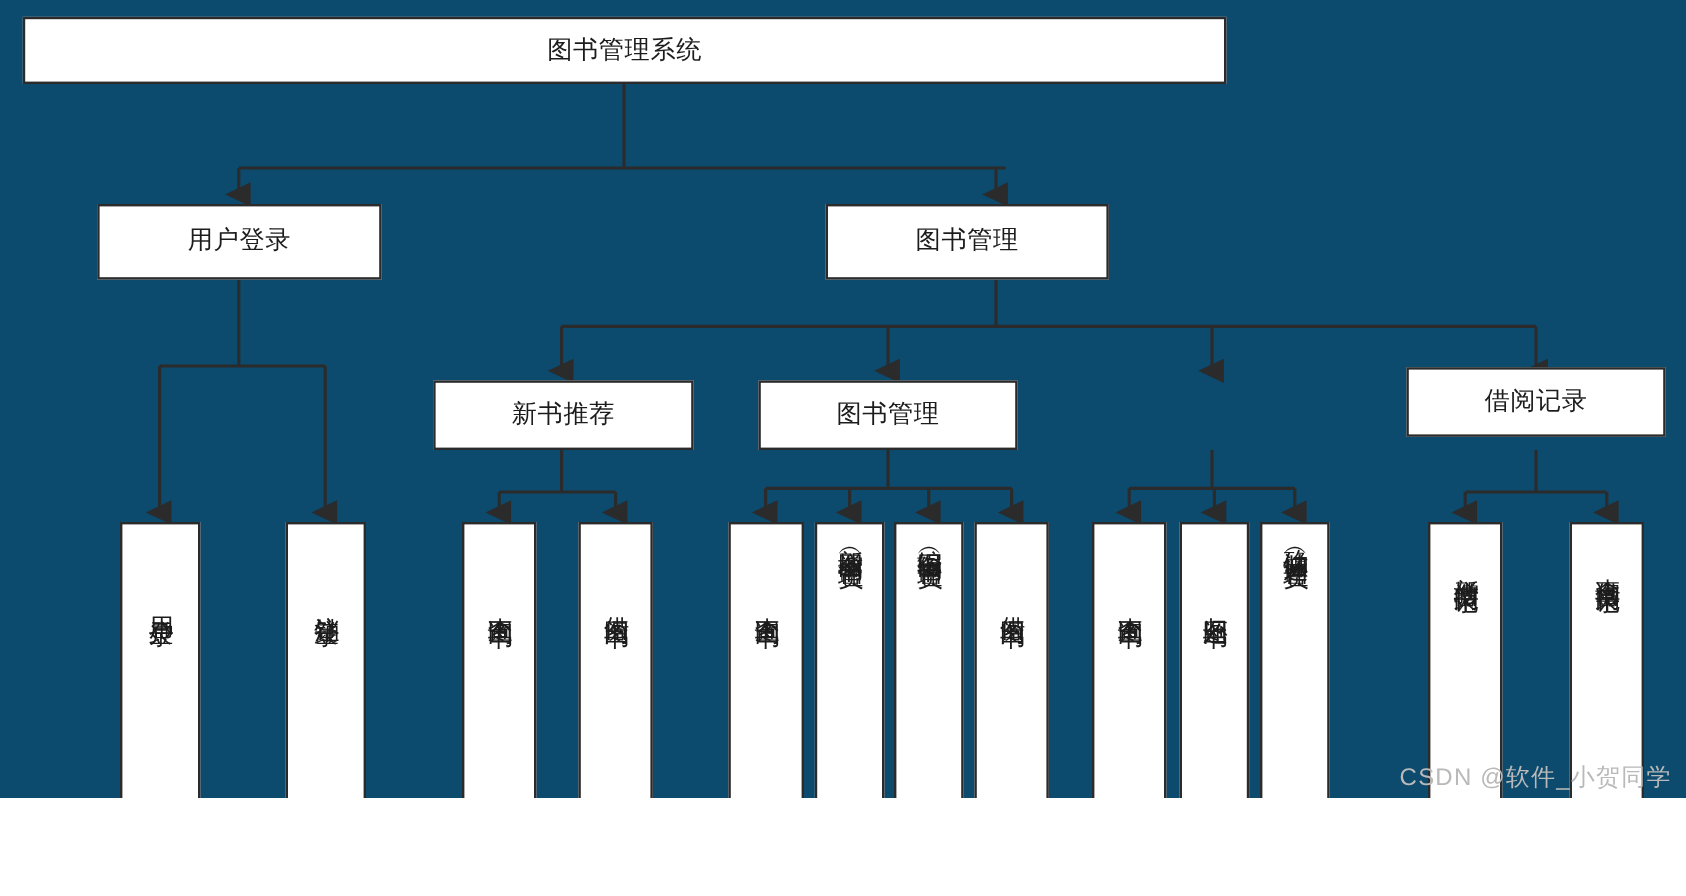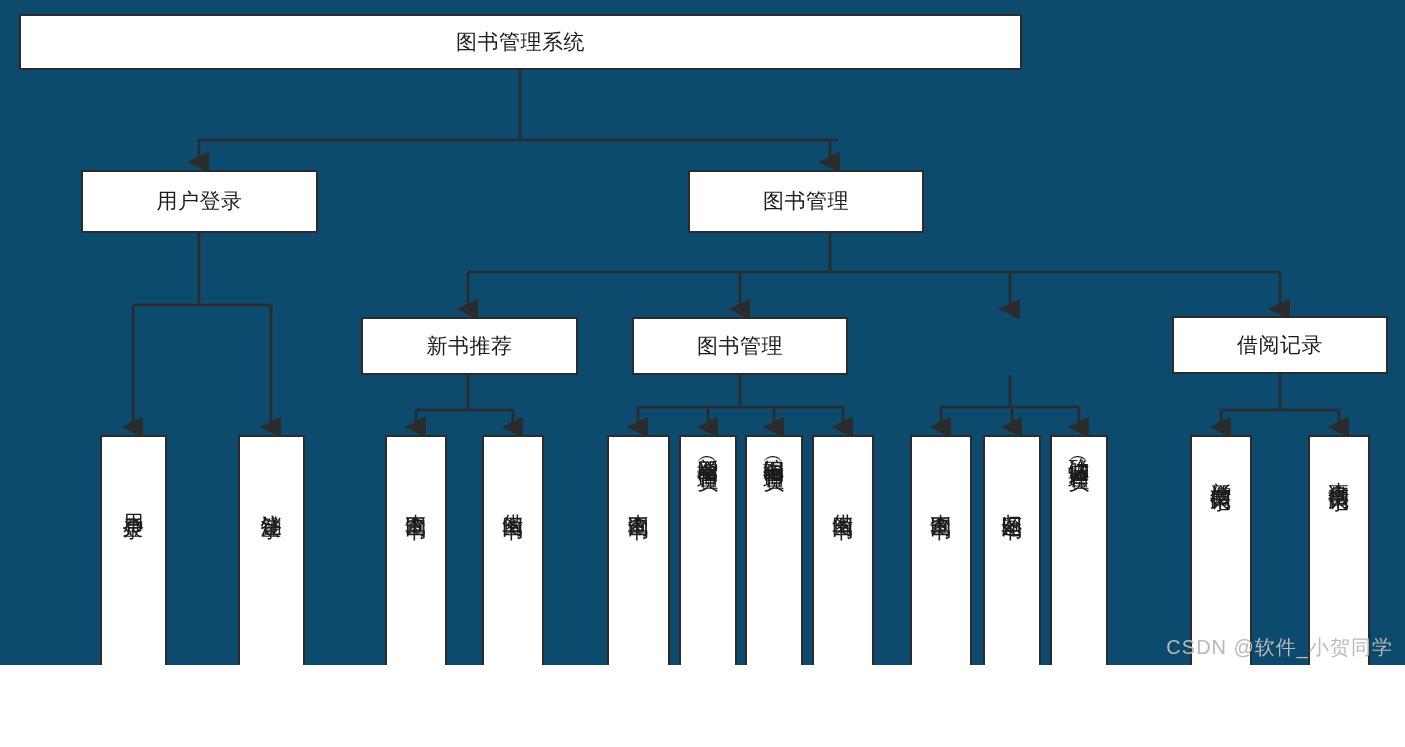--- a/index.html
+++ b/index.html
@@ -133,21 +133,21 @@
   <div class="node" style="left:688px;top:170px;width:236px;height:63px;">
     <span class="lbl">图书管理</span>
   </div>
 
   <div class="node" style="left:361px;top:317px;width:217px;height:58px;">
     <span class="lbl">新书推荐</span>
   </div>
   <div class="node" style="left:632px;top:317px;width:216px;height:58px;">
     <span class="lbl">图书管理</span>
   </div>
-  <div class="node" style="left:1172px;top:316px;width:216px;height:58px;">
+  <div class="node" style="left:1172px;top:306px;width:216px;height:58px;">
     <span class="lbl">借阅记录</span>
   </div>
 
   <div class="node leaf" style="left:100px;top:435px;width:67px;height:300px;">
     <span class="lbl" style="margin-top:60px;">用户登录</span>
   </div>
   <div class="node leaf" style="left:238px;top:435px;width:67px;height:300px;">
     <span class="lbl" style="margin-top:60px;">注销登录</span>
   </div>
 

